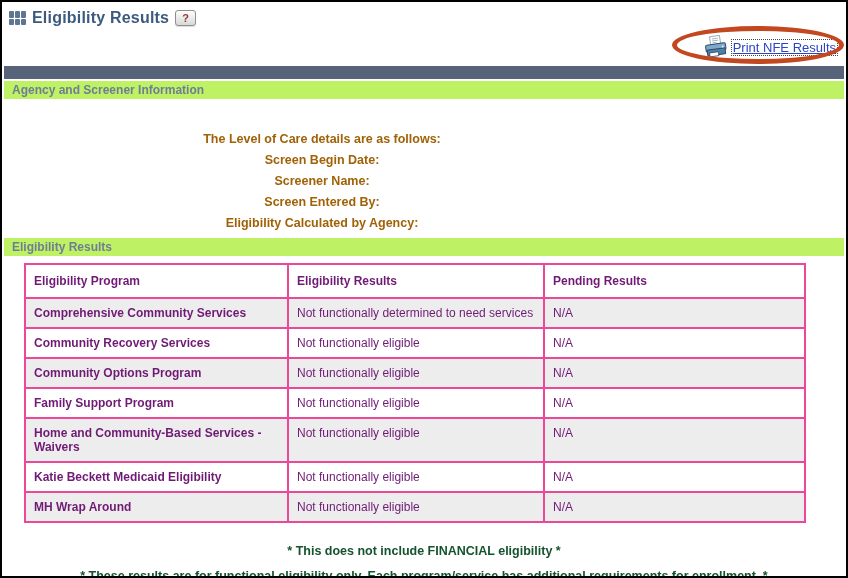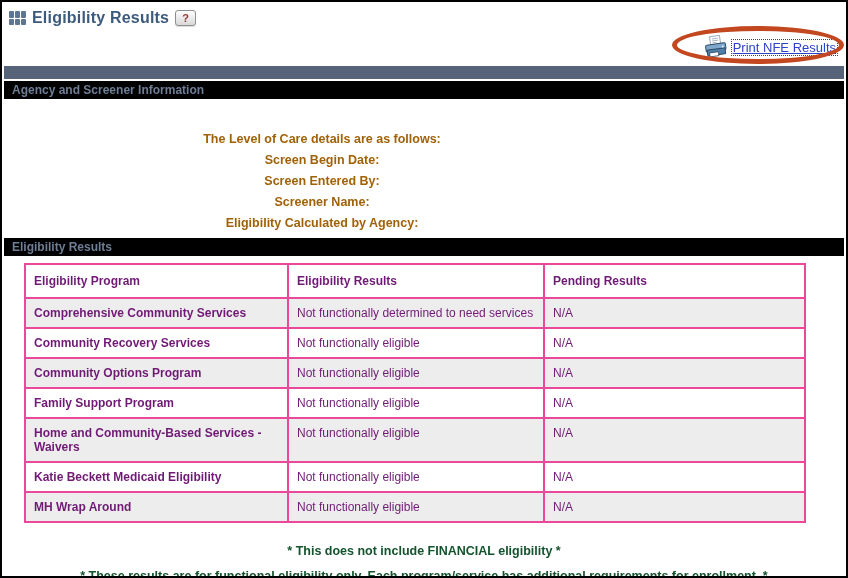--- a/index.html
+++ b/index.html
@@ -61,21 +61,21 @@
     width: 172px; height: 38px;
     border: 5px solid #c3471f;
     border-radius: 50%;
     pointer-events: none;
   }
   
   .dark-bar { height: 13px; margin: 0 2px; background: #566379; }
   .section-bar {
     height: 18px; line-height: 18px;
     margin: 2px 2px 0 2px; padding-left: 8px;
-    background: #000000;
+    background: #bef264;
     color: #6e7e96; font-size: 12px; font-weight: bold;
   }
   
   .info-block { padding: 32px 0 0 0; width: 640px; }
   .info-line {
     text-align: center;
     font-size: 12.5px; font-weight: bold; color: #a16207;
     height: 21px; line-height: 21px;
   }
   .info-block { height: 137px; padding-top: 30px; margin-bottom: 2px; }
@@ -147,22 +147,22 @@
     <div class="red-ellipse"></div>
   </div>
 
   <div class="dark-bar"></div>
 
   <div class="section-bar">Agency and Screener Information</div>
 
   <div class="info-block" id="info-block">
       <div class="info-line">The Level of Care details are as follows:</div>
       <div class="info-line">Screen Begin Date:</div>
+      <div class="info-line">Screener Name:</div>
       <div class="info-line">Screen Entered By:</div>
-      <div class="info-line">Screener Name:</div>
       <div class="info-line">Eligibility Calculated by Agency:</div>
     </div>
 
   <div class="section-bar">Eligibility Results</div>
 
   <table class="results">
     <colgroup>
         <col class="c1">
         <col class="c2">
         <col class="c3">

